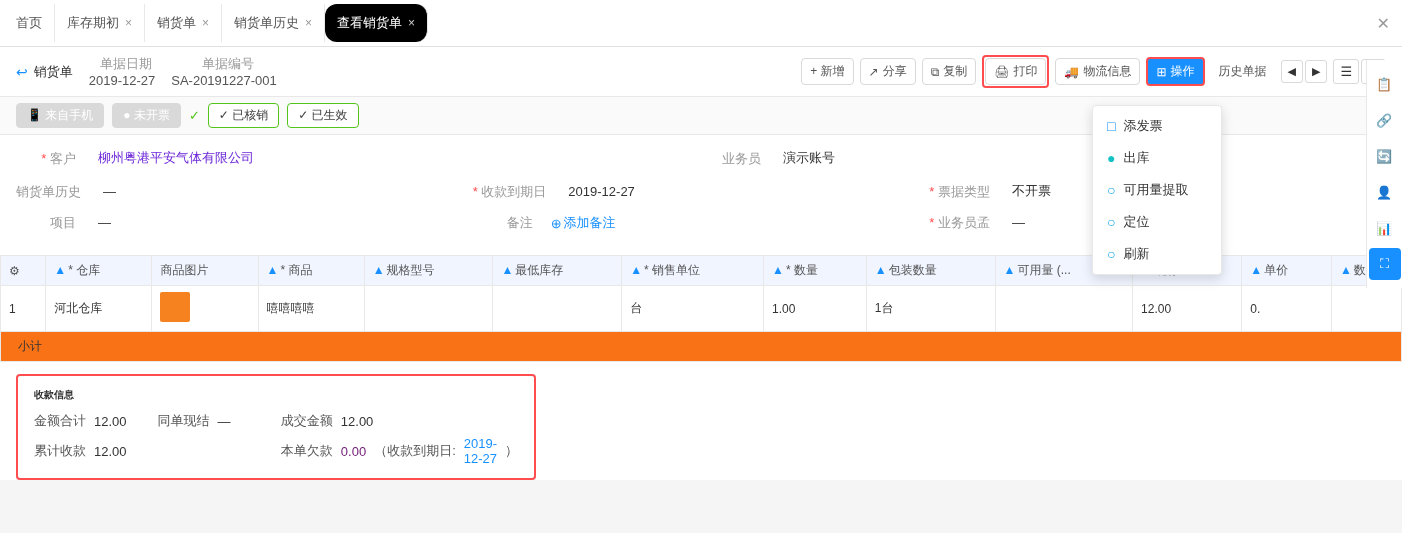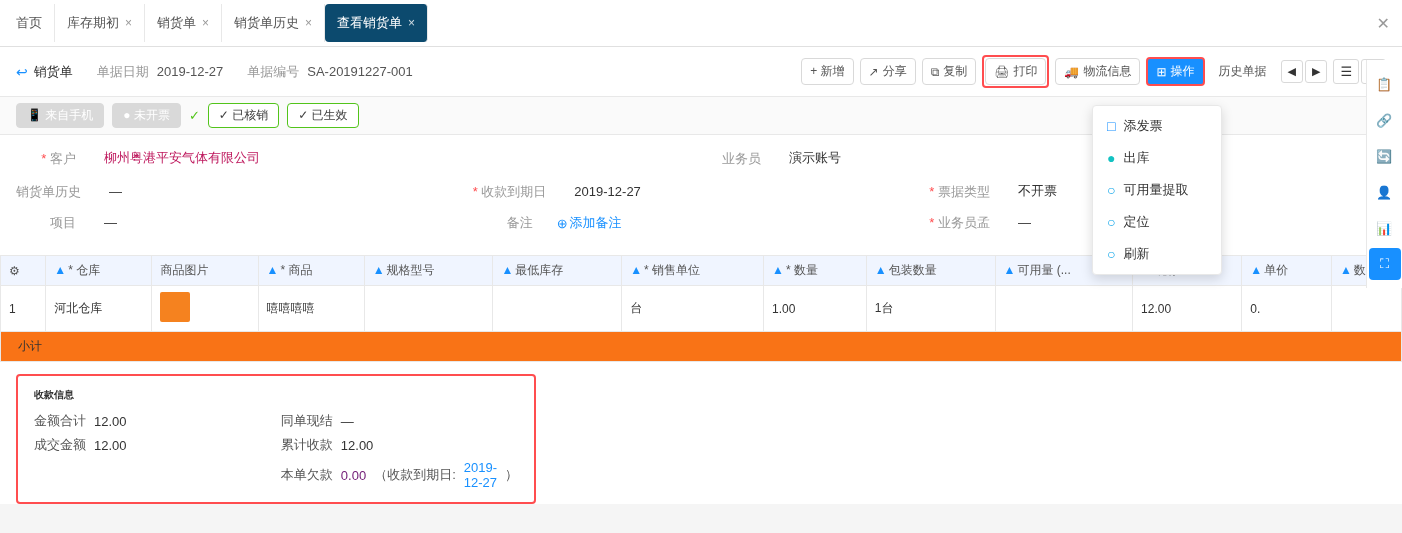--- a/index.html
+++ b/index.html
@@ -11,32 +11,32 @@
       border-bottom: 1px solid #e0e0e0; height: 47px; padding: 0 8px;
       position: relative;
     }
     .tab-item {
       display: flex; align-items: center; padding: 0 12px; height: 38px;
       cursor: pointer; font-size: 13px; color: #555; border-right: 1px solid #e8e8e8;
       white-space: nowrap;
     }
     .tab-item:first-child { padding-left: 8px; }
     .tab-item .close-btn { margin-left: 6px; color: #999; font-size: 12px; }
-    .tab-item.highlight { background: #0c4a6e; color: #fff; border-radius: 4px; justify-content: space-between; }
+    .tab-item.highlight { background: #000000; color: #fff; border-radius: 12px; justify-content: space-between; }
     .tab-item.highlight .close-btn { color: rgba(255,255,255,0.8); }
     .tab-close-x { position: absolute; right: 12px; top: 50%; transform: translateY(-50%); cursor: pointer; color: #999; font-size: 16px; }
 
     
     .doc-header {
       background: #fff; padding: 8px 16px; border-bottom: 1px solid #e8e8e8;
       display: flex; align-items: center; gap: 16px;
     }
     .doc-title { display: flex; align-items: center; gap: 6px; font-weight: 500; color: #333; }
     .doc-title-icon { color: #1890ff; font-size: 14px; }
-    .doc-meta { display: flex; align-items: center; gap: 8px; color: #555; }
+    .doc-meta { display: flex; align-items: center; color: #555; flex-direction: column; }
     .doc-actions { margin-left: auto; display: flex; align-items: center; gap: 6px; }
     .action-btn {
       display: flex; align-items: center; gap: 4px; padding: 4px 8px;
       border: 1px solid #d9d9d9; border-radius: 4px; cursor: pointer;
       color: #555; background: #fff; font-size: 12px; white-space: nowrap;
     }
     .action-btn.active-op { background: #1890ff; color: #fff; border-color: #1890ff; }
     .action-btn.history-btn { border: none; color: #555; }
     .nav-arrows { display: flex; gap: 2px; }
     .nav-arrow { padding: 4px 6px; border: 1px solid #d9d9d9; border-radius: 3px; cursor: pointer; font-size: 11px; }
@@ -51,46 +51,46 @@
     .status-btn {
       padding: 3px 10px; border-radius: 4px; cursor: pointer; font-size: 12px;
       border: 1px solid #d9d9d9; background: #fff;
     }
     .status-btn.gray { background: #d9d9d9; color: #fff; border-color: #d9d9d9; }
     .status-btn.outline-green { border-color: #52c41a; color: #404040; background: #fff; }
 
     
     .form-area { background: #fff; padding: 12px 16px; }
     .form-row { display: flex; align-items: center; margin-bottom: 10px; gap: 0; }
-    .form-field { display: flex; align-items: center; flex: 1; gap: 24px; }
+    .form-field { display: flex; align-items: center; flex: 1; gap: 18px; }
     .field-label { color: #999; white-space: nowrap; min-width: 60px; text-align: right; }
     .field-label.required::before { content: "* "; color: #ff4d4f; }
     .field-value { color: #333; border-bottom: 1px solid transparent; padding: 2px 4px; min-width: 120px; }
-    .field-value.link { color: #be185d; cursor: pointer; }
+    .field-value.link { color: #6d28d9; cursor: pointer; }
     .add-note { color: #1890ff; cursor: pointer; display: flex; align-items: center; gap: 2px; }
     .plus-icon { color: #1890ff; }
     .data-table { width: 100%; border-collapse: collapse; }
     .data-table th {
       background: #f0f5ff; border: 1px solid #e8e8e8; padding: 6px 8px;
       font-weight: 500; color: #555; font-size: 12px; white-space: nowrap; text-align: left;
     }
     .data-table td {
       border: 1px solid #e8e8e8; padding: 6px 8px; font-size: 12px; color: #333;
     }
     .data-table tr.subtotal td { background: #f97316; font-weight: 500; padding-left: 17px; }
     .sort-icon { color: #1890ff; margin-right: 2px; }
     .img-placeholder { width: 30px; height: 30px; background: #f5821f; border-radius: 2px; display: inline-block; }
 
     
     .payment-box {
       border: 2px solid #ff4d4f; border-radius: 4px; padding: 12px 16px;
       background: #fff; margin: 12px 16px; max-width: 520px;
     }
     .payment-title { font-weight: bold; margin-bottom: 10px; font-size: 10px; }
-    .payment-grid { display: grid; grid-template-columns: 1fr 1fr; gap: 6px 24px; }
+    .payment-grid { display: grid; grid-template-columns: 1fr 1fr 1fr; gap: 6px 24px; }
     .payment-row { display: flex; align-items: center; gap: 8px; }
     .payment-label { color: #555; white-space: nowrap; }
     .payment-value { color: #333; }
     .payment-value.red { color: #701a75; }
     .payment-date { color: #1890ff; }
 
     
     .dropdown-overlay {
       position: fixed; top: 105px; right: 180px;
       background: #fff; border: 1px solid #e8e8e8; border-radius: 4px;

